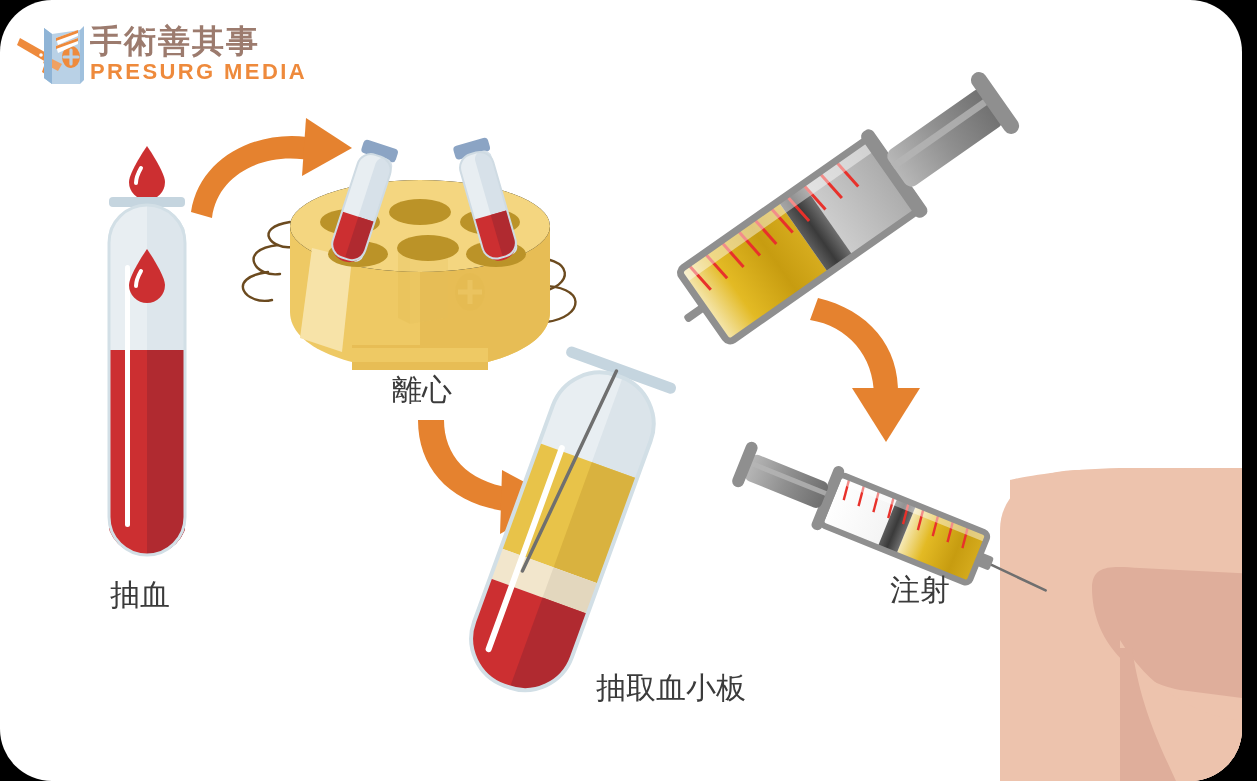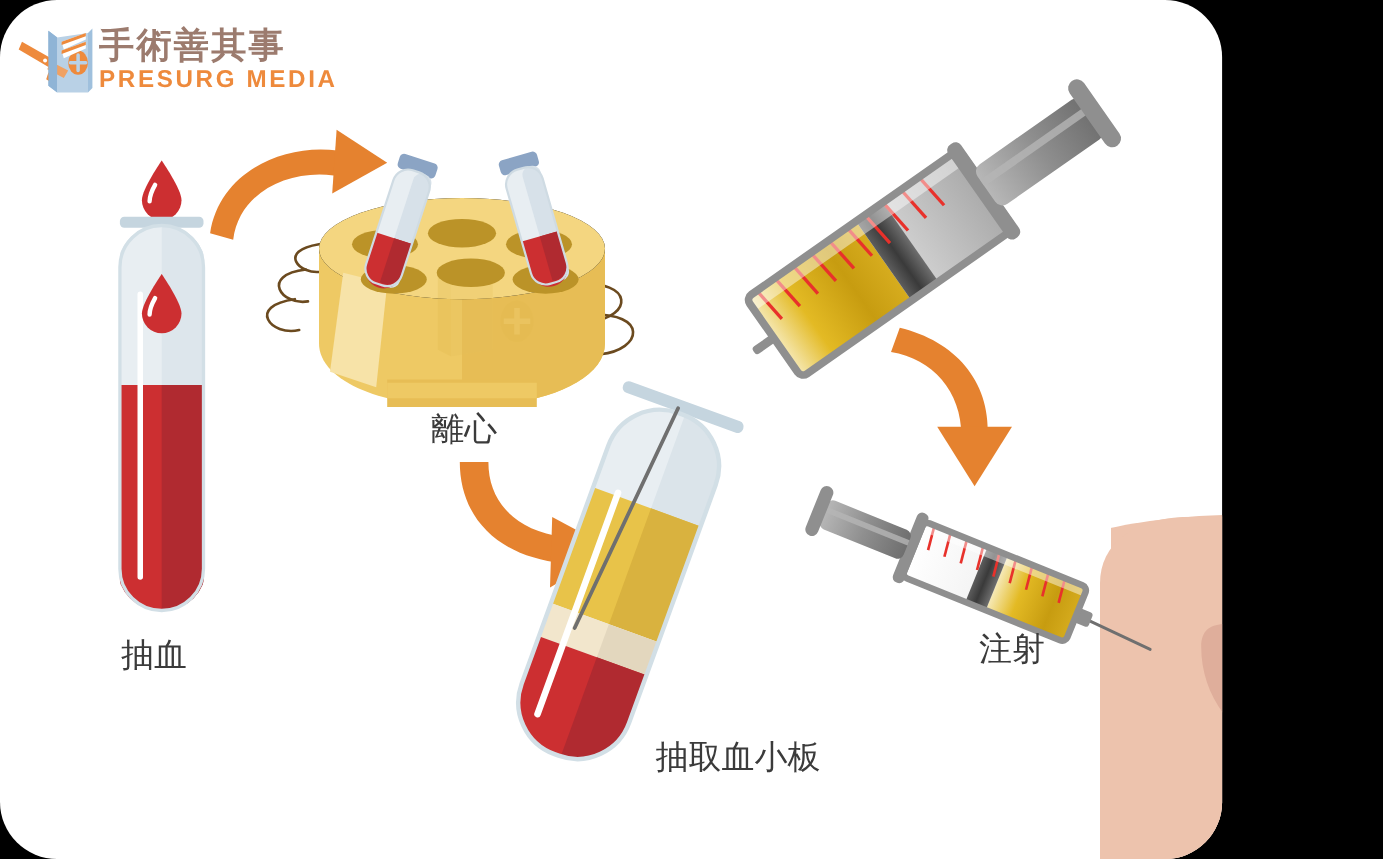--- a/index.html
+++ b/index.html
@@ -1,18 +1,18 @@
 <!DOCTYPE html>
 <html><head>
 <meta charset="utf-8">
 <style>
   html,body{margin:0;padding:0;background:#000;}
   body{width:1257px;height:781px;overflow:hidden;
        font-family:"Liberation Sans","DejaVu Sans",sans-serif;}
-  #card{position:absolute;left:0;top:0;width:1111px;height:781px;
+  #card{position:absolute;left:0;top:0;width:1242px;height:781px;
         background:#ffffff;border-radius:52px;overflow:hidden;}
   svg{display:block;}
   .lbl{font-size:30px;fill:#3b3b3b;font-family:"Liberation Sans","DejaVu Sans",sans-serif;}
   .logo-cn{font-size:32px;fill:#9c7b6e;font-weight:bold;letter-spacing:2px;
            font-family:"Liberation Sans","DejaVu Sans",sans-serif;}
   .logo-en{font-size:22px;fill:#ee8a3c;font-weight:bold;letter-spacing:2.4px;
            font-family:"Liberation Sans","DejaVu Sans",sans-serif;}
 </style>
 </head>
 <body>

